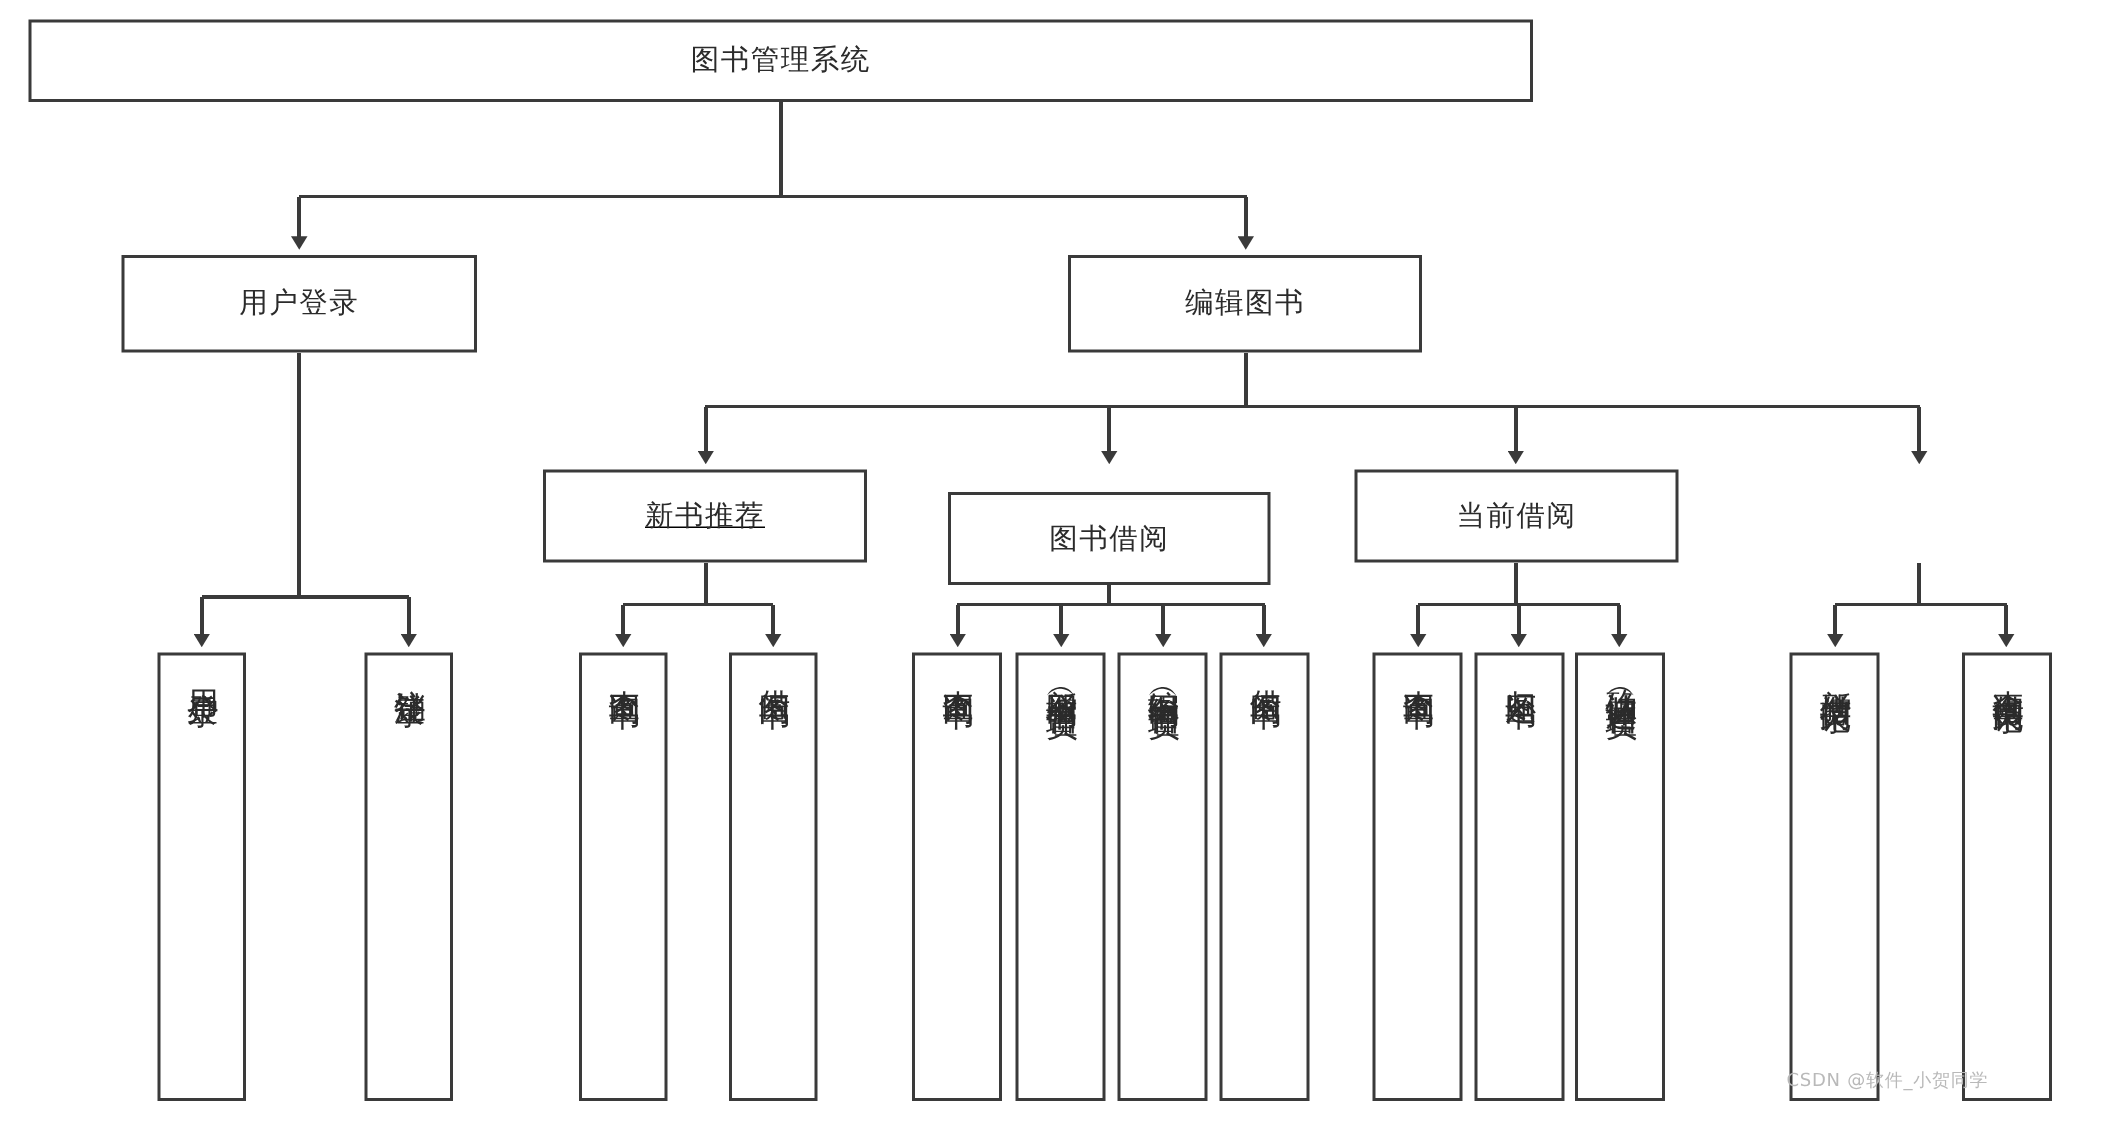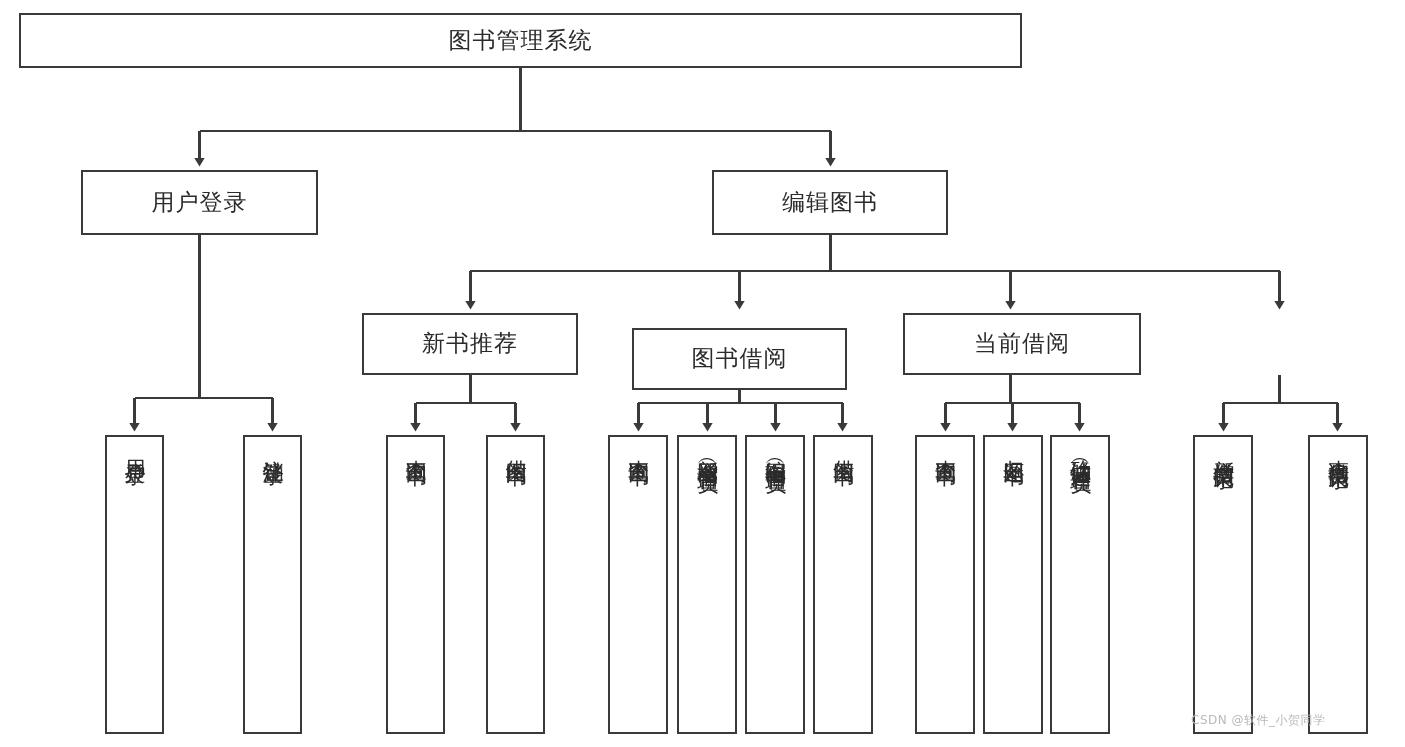--- a/index.html
+++ b/index.html
@@ -28,21 +28,21 @@
   .node {
     position: absolute;
     box-sizing: border-box;
     background: #ffffff;
     border: 2px solid #3a3a3a;
     display: flex;
     align-items: center;
     justify-content: center;
   }
   .node.h .label {
-    font-size: 23px;
+    font-size: 19px;
     line-height: 1.1;
     color: #2b2b2b;
     letter-spacing: 1px;
     white-space: nowrap;
   }
   .node.v {
     align-items: flex-start;
     justify-content: center;
     padding-top: 6px;
   }
@@ -129,27 +129,27 @@
     <span class="label">图书管理系统</span>
   </div>
 
   <div class="node h" style="left:81px;top:170px;width:237px;height:65px;">
     <span class="label">用户登录</span>
   </div>
   <div class="node h" style="left:712px;top:170px;width:236px;height:65px;">
     <span class="label">编辑图书</span>
   </div>
 
-  <div class="node h" style="left:362px;top:313px;width:216px;height:62px;">
+  <div class="node h" style="left:362px;top:313px;width:216px;height:62px;text-decoration:underline;">
     <span class="label">新书推荐</span>
   </div>
   <div class="node h" style="left:632px;top:328px;width:215px;height:62px;">
     <span class="label">图书借阅</span>
   </div>
-  <div class="node h" style="left:903px;top:313px;width:238px;height:62px;">
+  <div class="node h" style="left:903px;top:313px;width:216px;height:62px;">
     <span class="label">当前借阅</span>
   </div>
 
   <div class="node v" style="left:105px;top:435px;width:59px;height:299px;">
     <span class="label">用户登录</span>
   </div>
   <div class="node v" style="left:243px;top:435px;width:59px;height:299px;">
     <span class="label">注销登录</span>
   </div>
   <div class="node v" style="left:386px;top:435px;width:59px;height:299px;">

